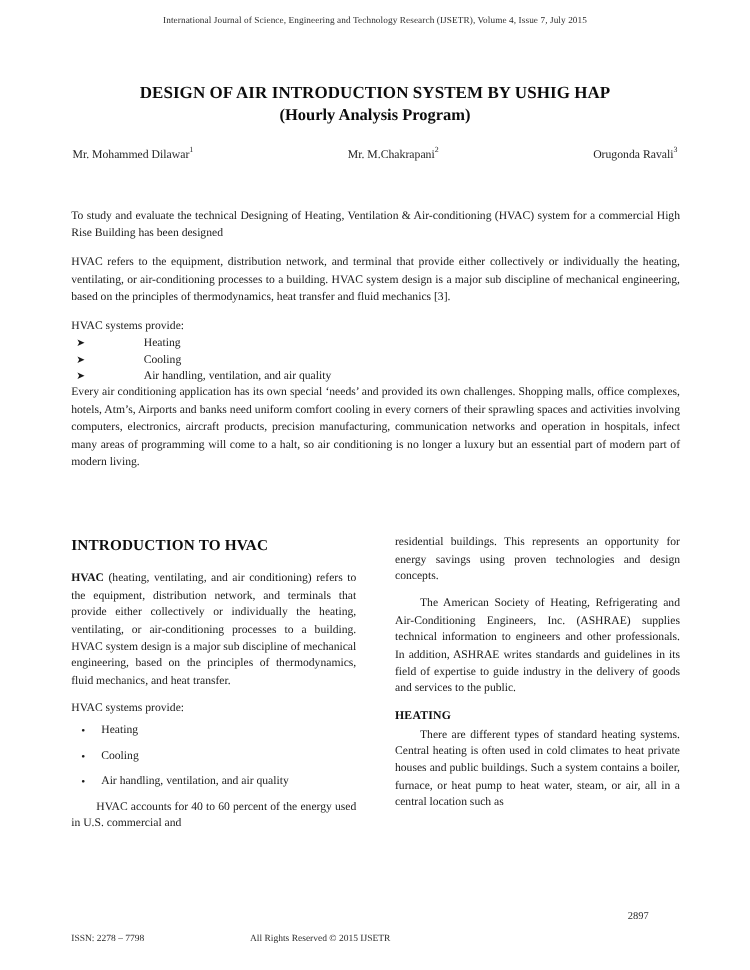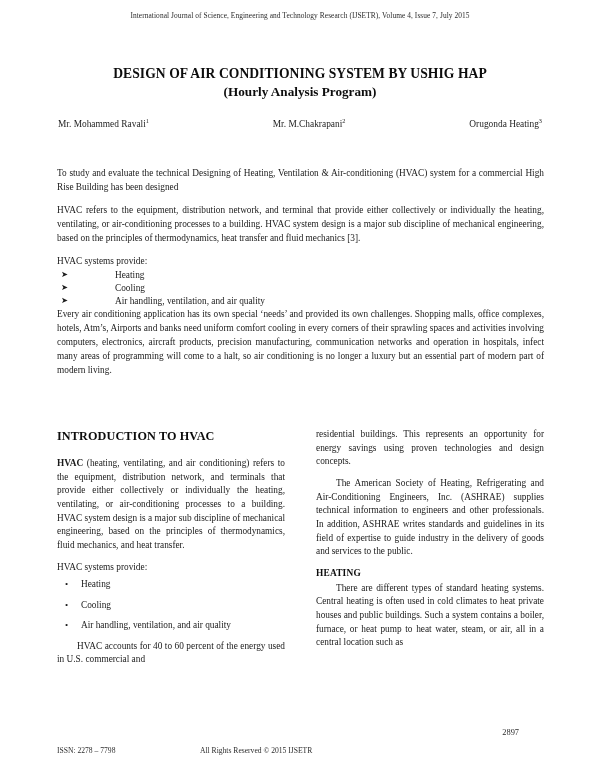--- a/index.html
+++ b/index.html
@@ -225,28 +225,28 @@
   }
 </style>
 </head>
 <body>
 
 <div id="page">
 
   <div class="journal-header">International Journal of Science, Engineering and Technology Research (IJSETR), Volume 4, Issue 7, July 2015</div>
 
   <div class="title-block">
-    <div class="title-line-1">DESIGN OF AIR CONDITIONING SYSTEM BY USHIG HAP</div>
+    <div class="title-line-1">DESIGN OF AIR INTRODUCTION SYSTEM BY USHIG HAP</div>
     <div class="title-line-2">(Hourly Analysis Program)</div>
   </div>
 
   <div class="authors-row">
-    <div class="author"><span>Mr. Mohammed Ravali</span><sup>1</sup></div>
+    <div class="author"><span>Mr. Mohammed Dilawar</span><sup>1</sup></div>
     <div class="author"><span>Mr. M.Chakrapani</span><sup>2</sup></div>
-    <div class="author"><span>Orugonda Heating</span><sup>3</sup></div>
+    <div class="author"><span>Orugonda Ravali</span><sup>3</sup></div>
   </div>
 
 
   <div class="abstract-body">
     <p>To study and evaluate the technical Designing of Heating, Ventilation &amp; Air-conditioning (HVAC) system for a commercial High Rise Building has been designed</p>
     <p>HVAC refers to the equipment, distribution network, and terminal that provide either collectively or individually the heating, ventilating, or air-conditioning processes to a building. HVAC system design is a major sub discipline of mechanical engineering, based on the principles of thermodynamics, heat transfer and fluid mechanics [3].</p>
     <p class="tight">HVAC systems provide:</p>
 
     <ul class="arrow-list">
       <li>

